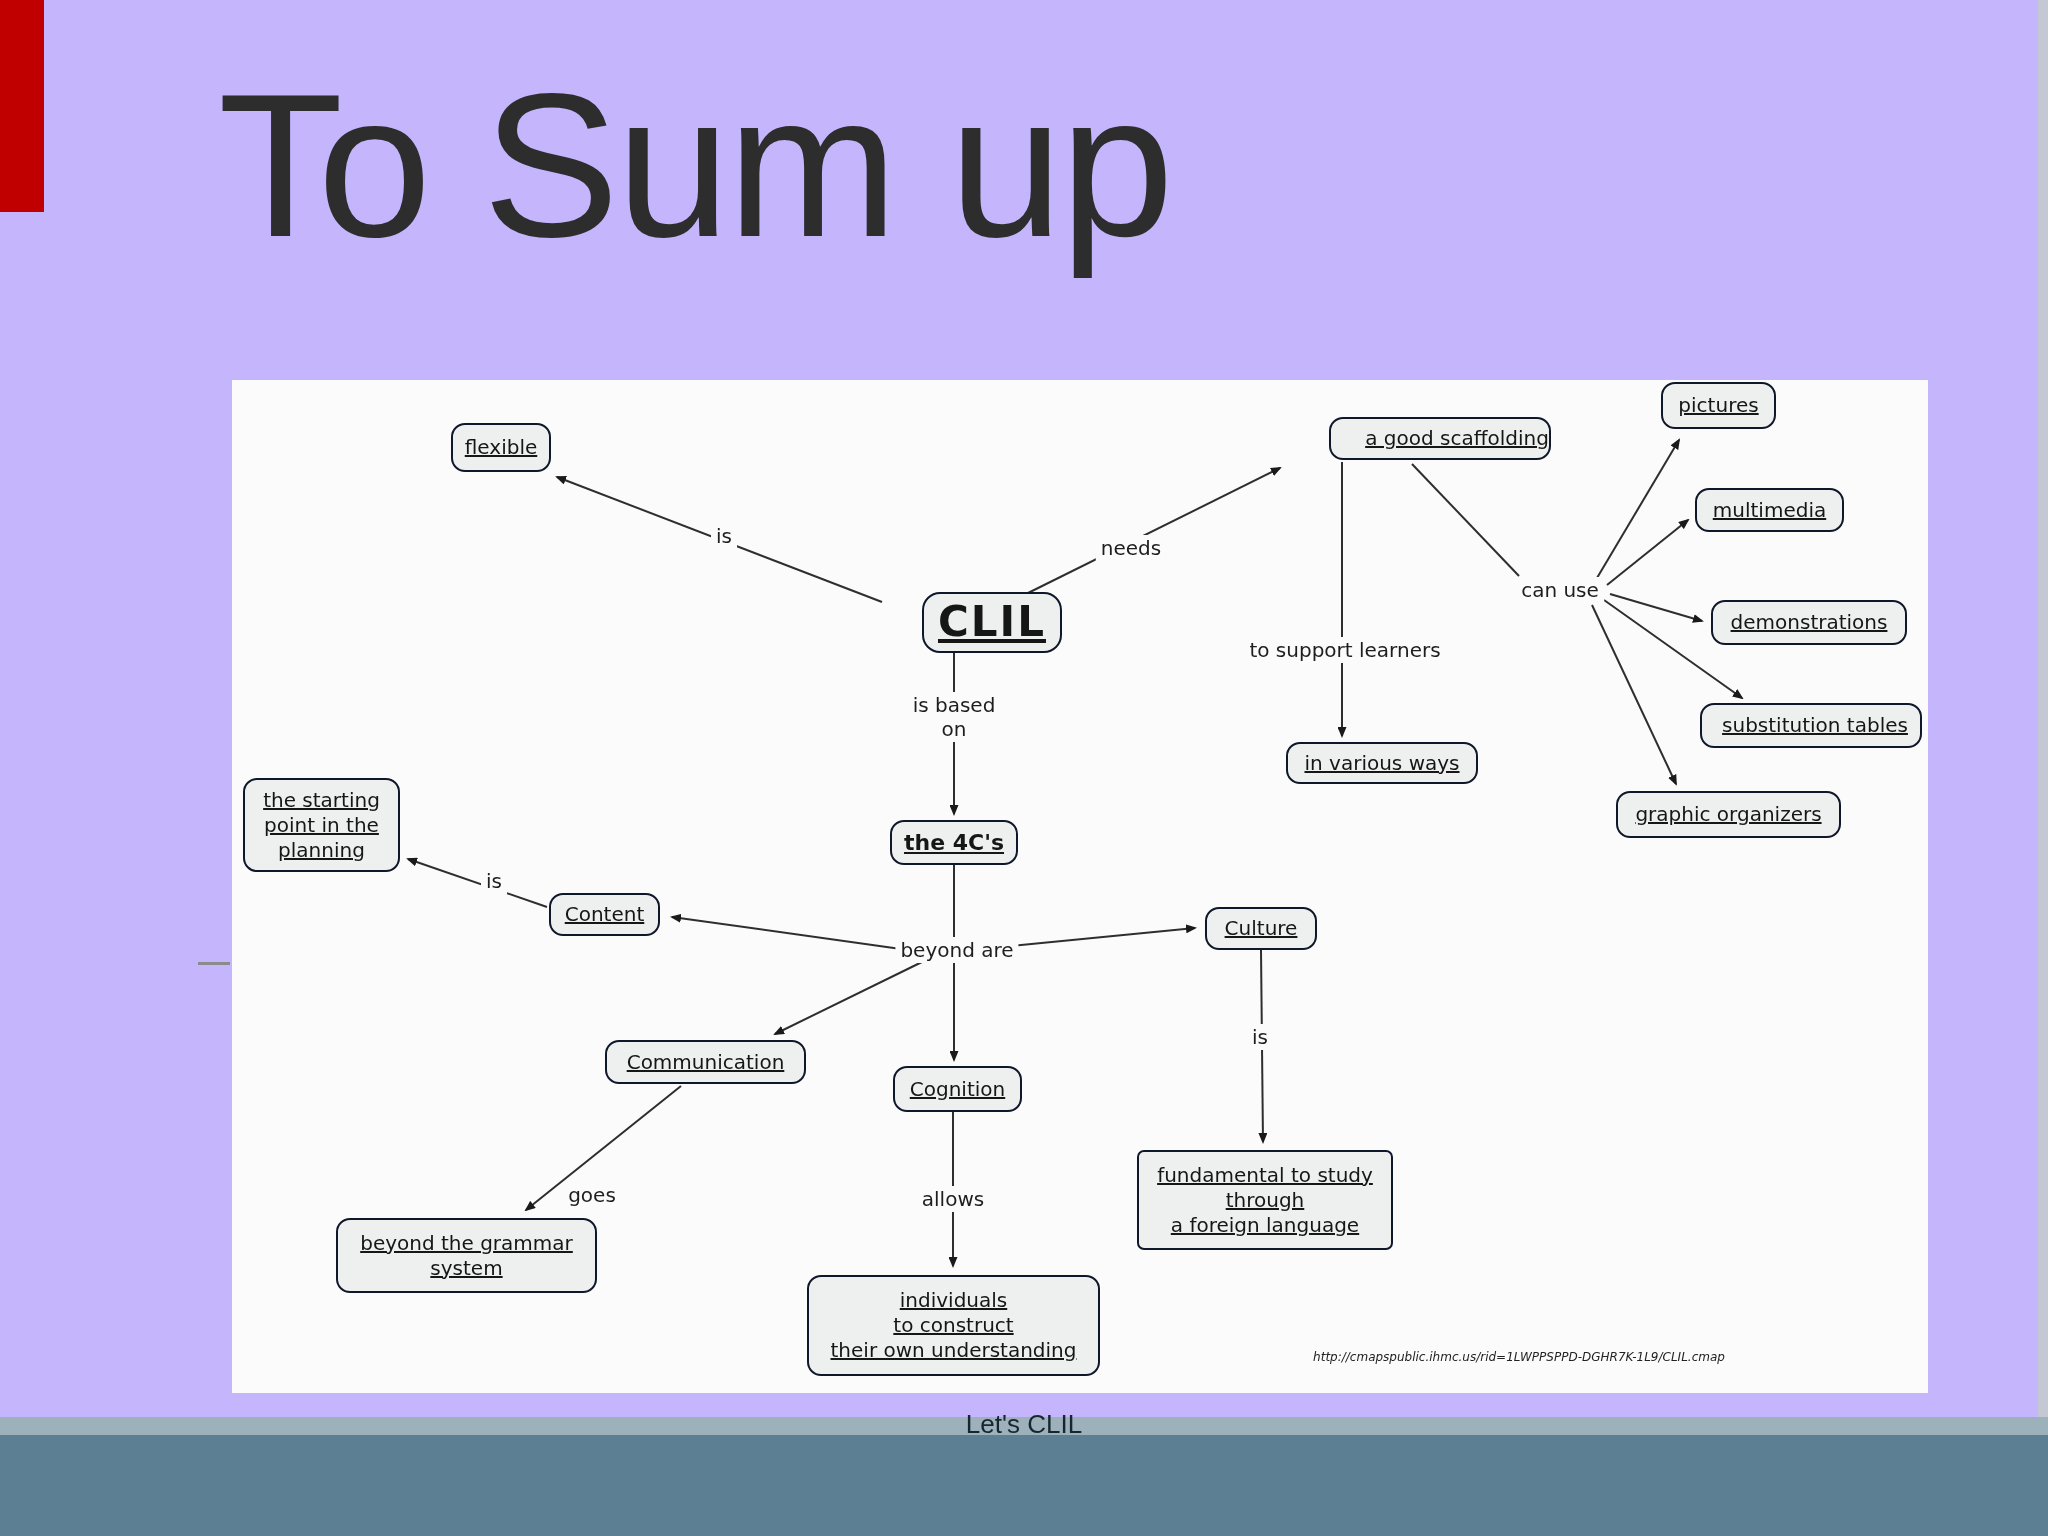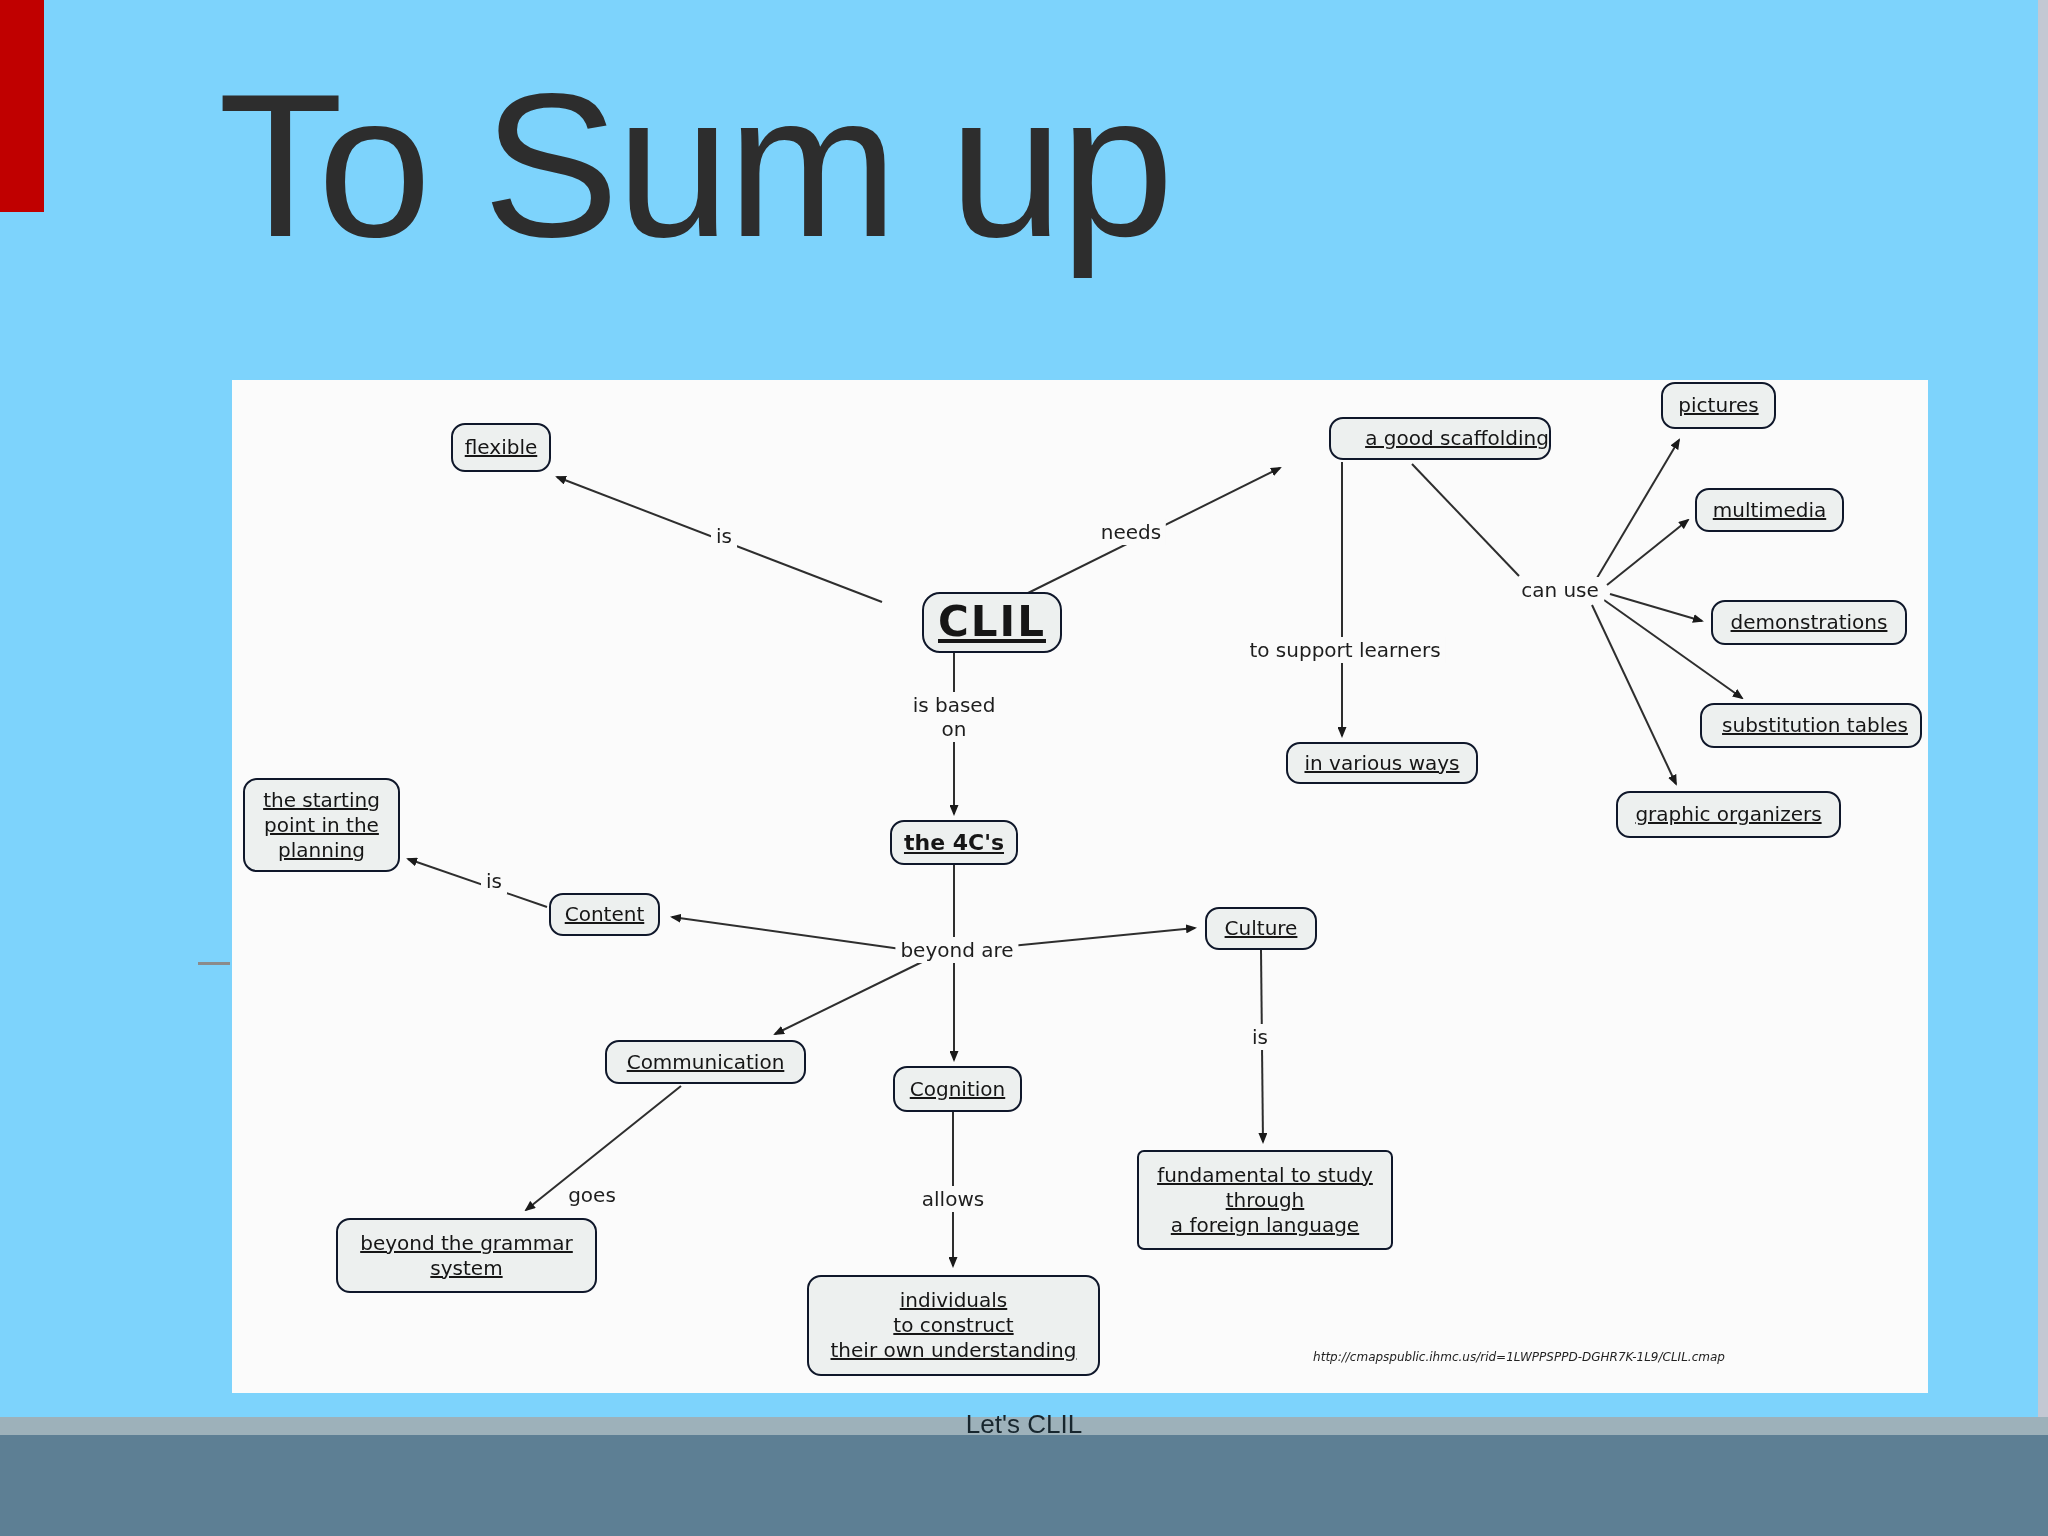--- a/index.html
+++ b/index.html
@@ -1,19 +1,19 @@
 <!DOCTYPE html>
 <html><head>
 <meta charset="utf-8">
 <style>
   html,body{margin:0;padding:0;}
   .slide{
     position:relative;
     width:2048px;height:1536px;
-    background:#7dd3fc;
+    background:#c4b5fd;
     overflow:hidden;
     font-family:"Liberation Sans",sans-serif;
   }
   .accent-bar{
     position:absolute;left:0;top:0;width:44px;height:212px;
     background:#c00000;
   }
   .right-strip{
     position:absolute;right:0;top:0;width:10px;height:1417px;
     background:#c3c8d3;
@@ -103,21 +103,21 @@
         <line x1="692" y1="581" x2="543" y2="654" marker-end="url(#arrow)"></line>
         <line x1="722" y1="580" x2="722" y2="680" marker-end="url(#arrow)"></line>
         <line x1="315" y1="527" x2="176" y2="479" marker-end="url(#arrow)"></line>
         <line x1="1029" y1="570" x2="1031" y2="762" marker-end="url(#arrow)"></line>
         <line x1="449" y1="706" x2="294" y2="830" marker-end="url(#arrow)"></line>
         <line x1="721" y1="732" x2="721" y2="886" marker-end="url(#arrow)"></line>
       </g>
     </svg>
 
     <div class="edge-label" style="left:492px;top:156px;">is</div>
-    <div class="edge-label" style="left:899px;top:152px;">needs</div>
+    <div class="edge-label" style="left:899px;top:168px;">needs</div>
     <div class="edge-label" style="left:1328px;top:210px;">can use</div>
     <div class="edge-label" style="left:1113px;top:270px;">to support learners</div>
     <div class="edge-label" style="left:722px;top:337px;">is based
 on</div>
     <div class="edge-label" style="left:725px;top:570px;">beyond are</div>
     <div class="edge-label" style="left:262px;top:501px;">is</div>
     <div class="edge-label" style="left:1028px;top:657px;">is</div>
     <div class="edge-label" style="left:360px;top:775px;margin-top:40px;">goes</div>
     <div class="edge-label" style="left:721px;top:819px;">allows</div>
 

